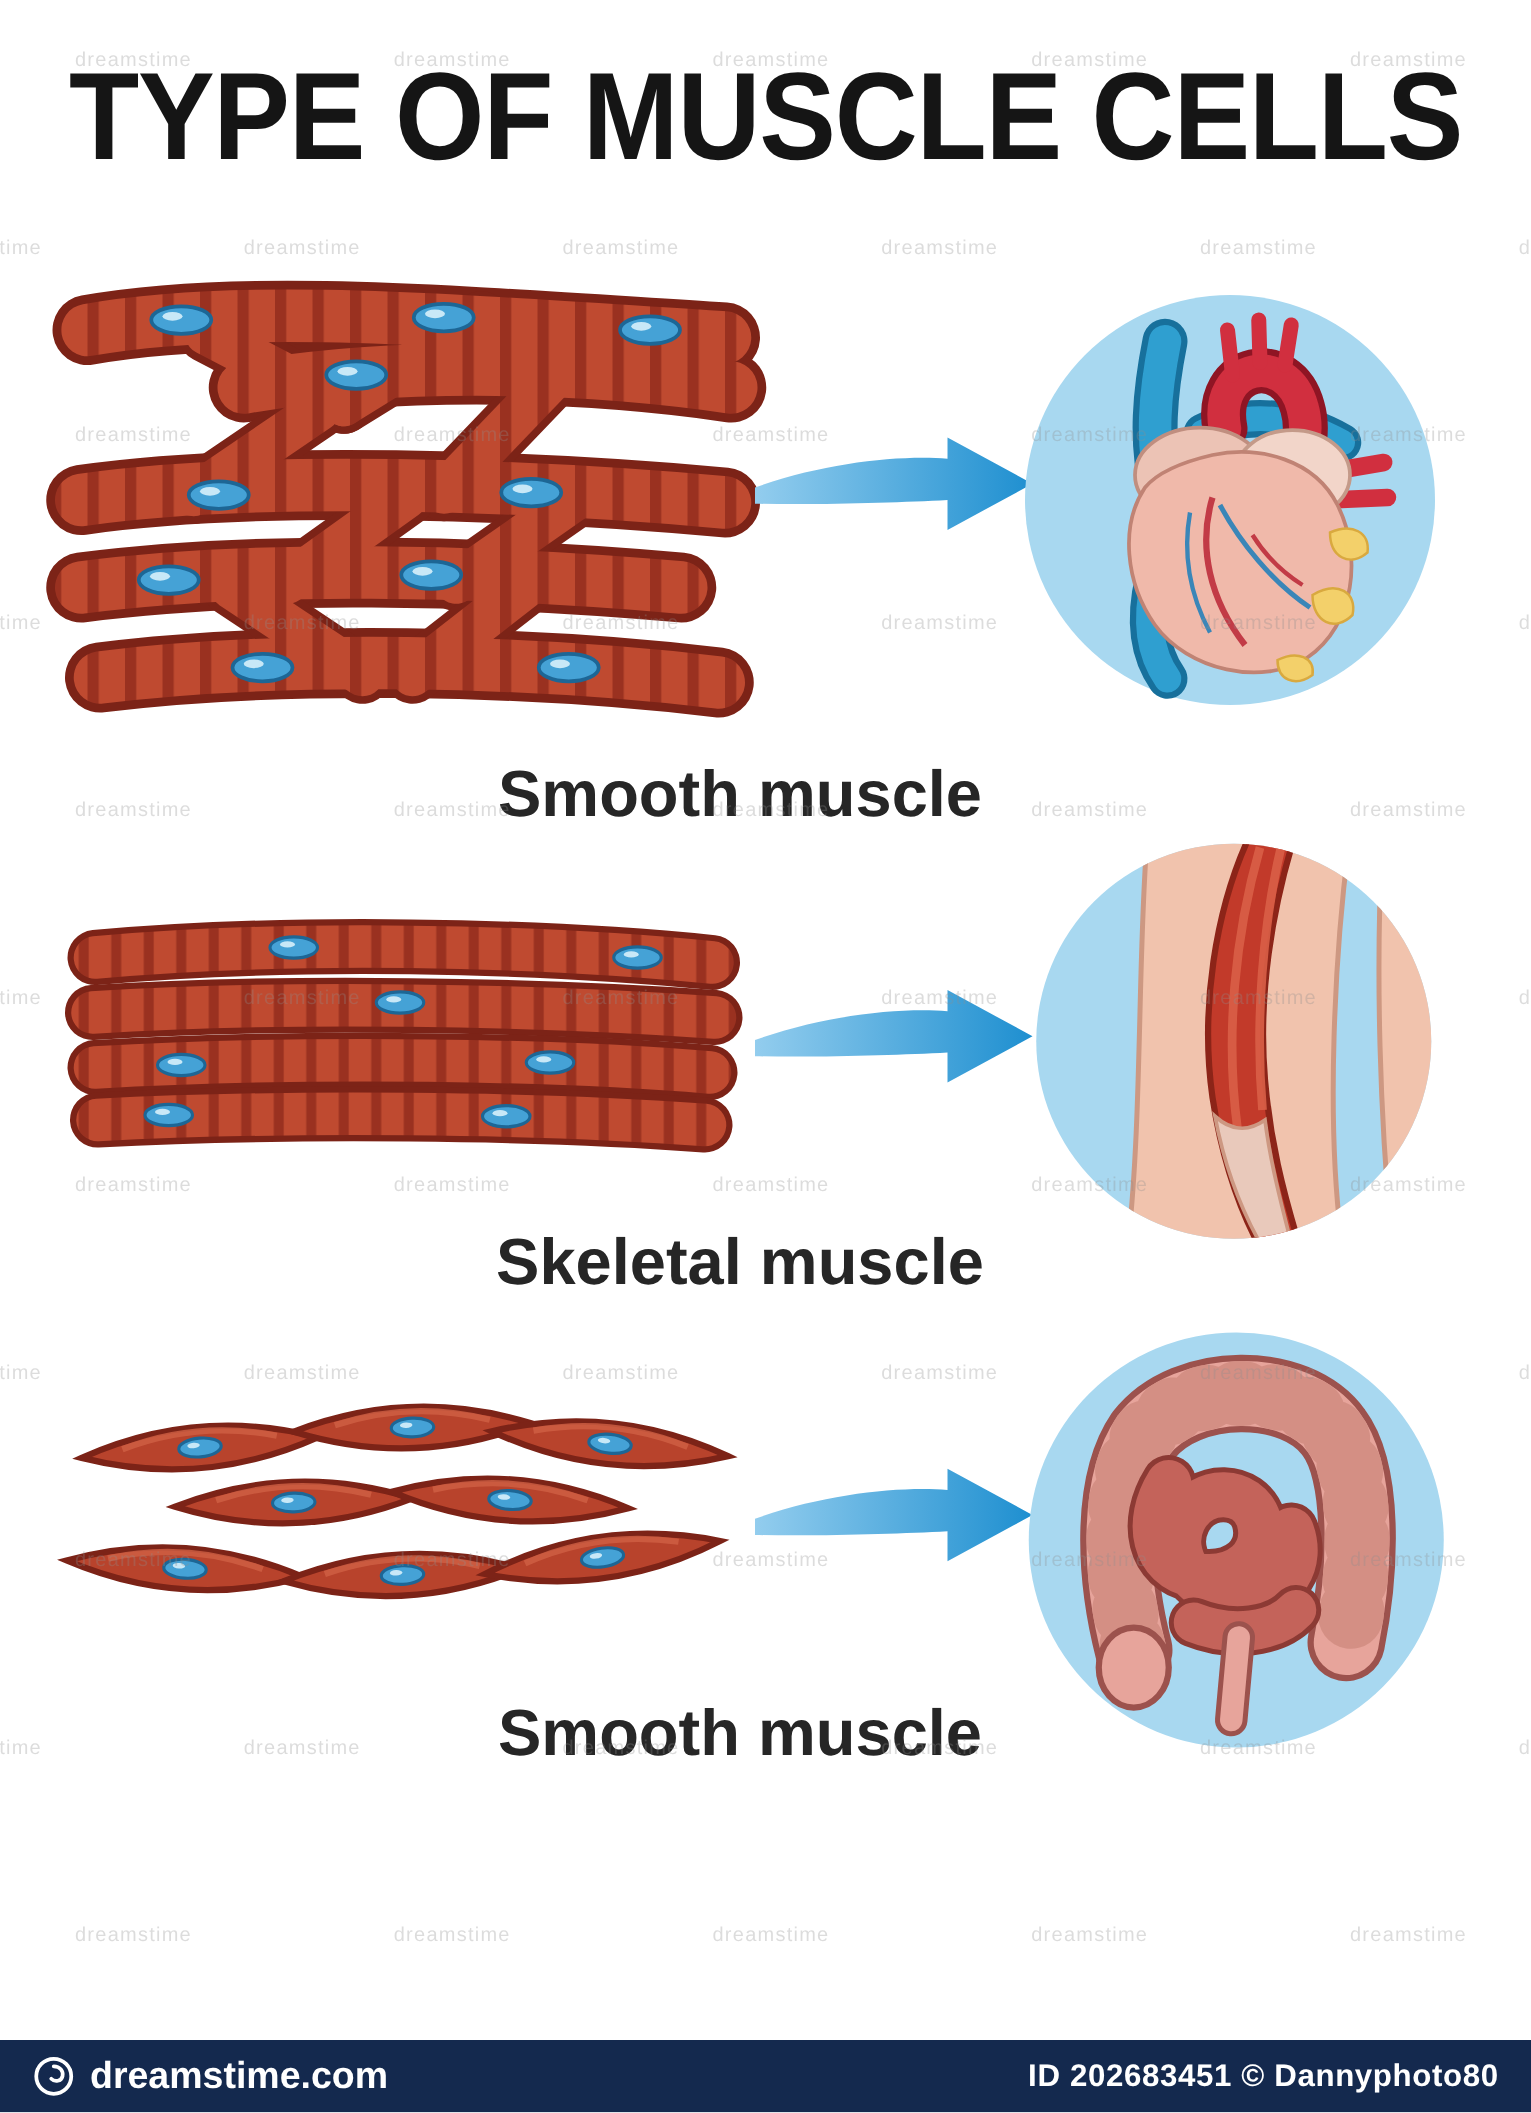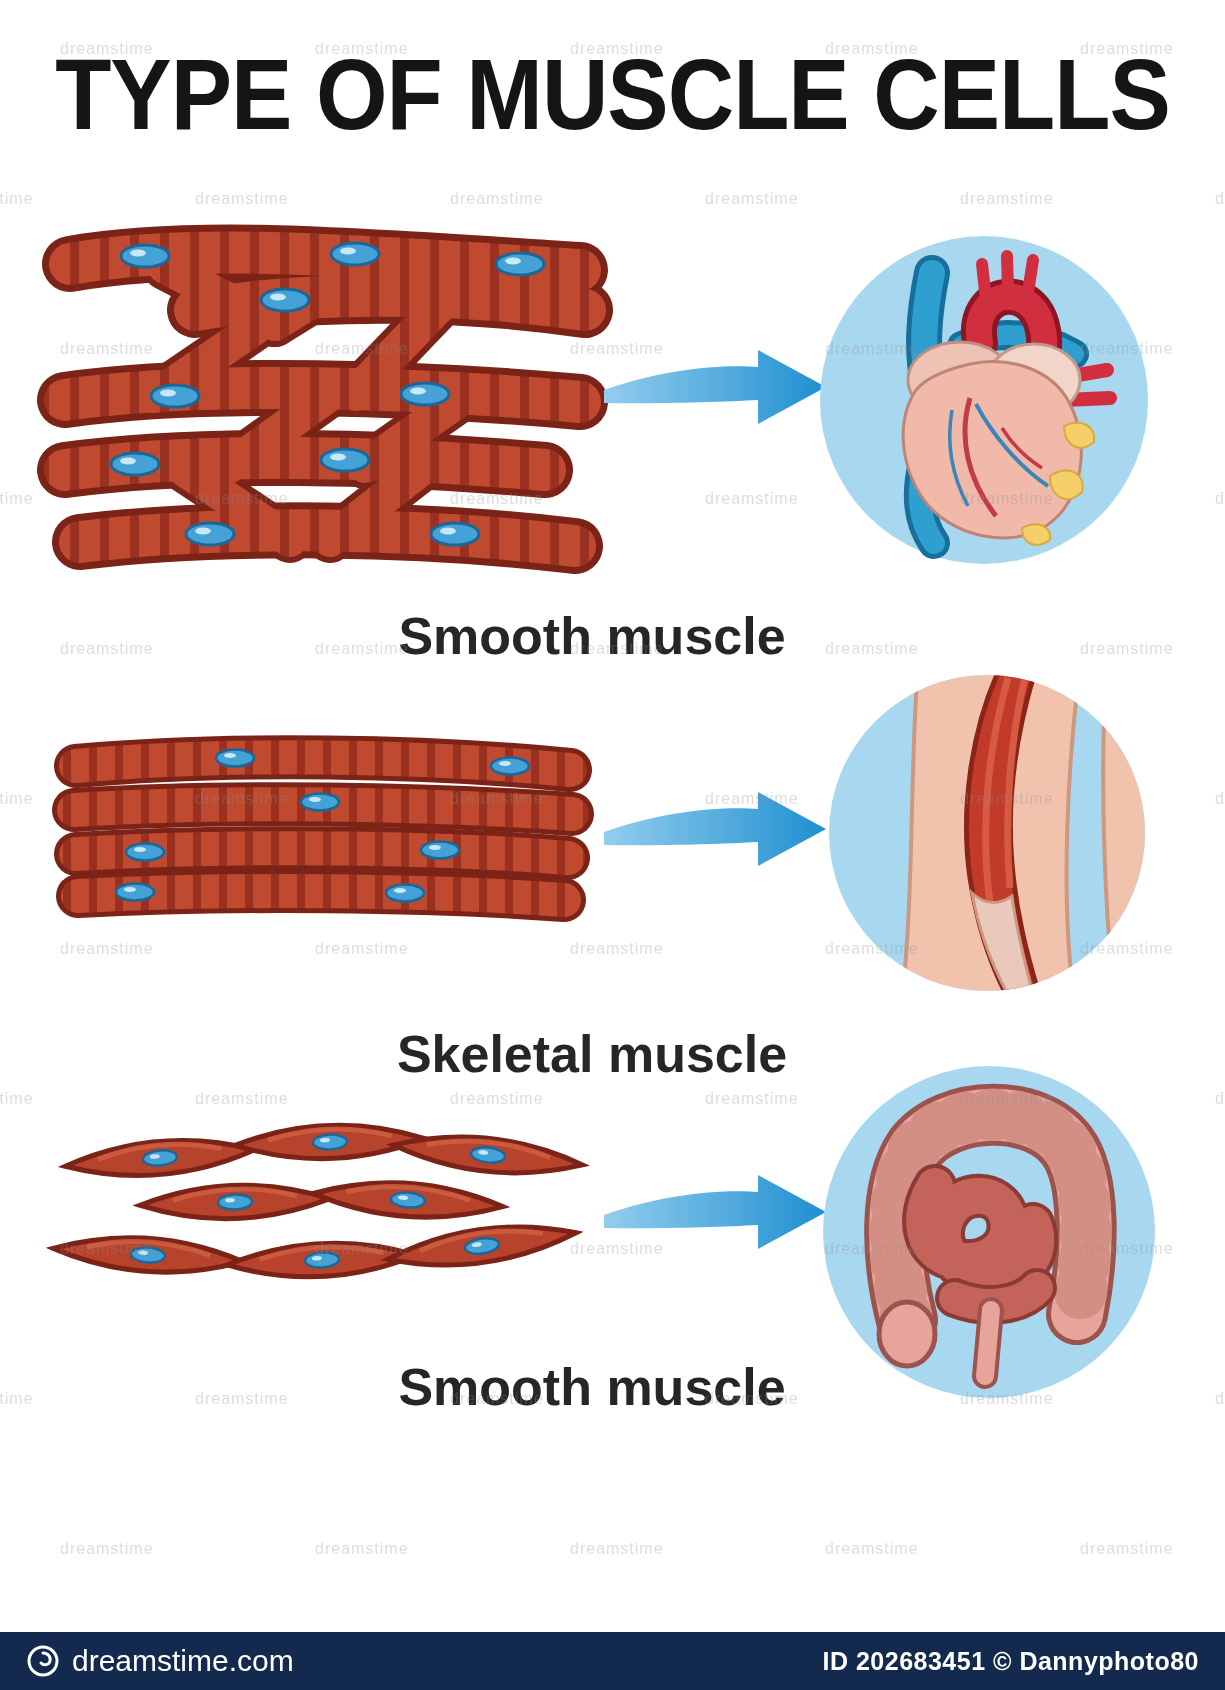--- a/index.html
+++ b/index.html
@@ -11,21 +11,21 @@
     position: absolute; top: 42px; left: 0; width: 100%;
     text-align: center; font-size: 92px; font-weight: 900;
     letter-spacing: -1px; color: #151515; transform: scaleY(1.08);
   }
 
   .caption {
     position: absolute; left: 272px; width: 640px; text-align: center;
     font-size: 52px; font-weight: 700; color: #262626;
   }
   .cap1 { top: 606px; }
-  .cap2 { top: 1024px; text-align: center; }
+  .cap2 { top: 980px; text-align: center; }
   .cap3 { top: 1357px; }
 
   .block { position: absolute; }
   .cells1 { left: 25px;  top: 212px;  width: 590px; height: 380px; }
   .arrow1 { left: 600px; top: 340px;  width: 230px; height: 95px;  }
   .organ1 { left: 812px; top: 228px;  width: 345px; height: 345px; }
 
   .cells2 { left: 50px;  top: 730px;  width: 545px; height: 200px; }
   .arrow2 { left: 600px; top: 782px;  width: 230px; height: 95px;  }
   .organ2 { left: 822px; top: 668px;  width: 330px; height: 330px; }
@@ -41,21 +41,21 @@
     position: absolute; font-size: 16px; color: #8e8e8e; opacity: 0.30;
     white-space: nowrap; letter-spacing: 1px;
   }
 
   .footer {
     position: absolute; left: 0; bottom: 0; width: 100%; height: 58px;
     background: #14294e; color: #ffffff; z-index: 6;
     display: flex; align-items: center; justify-content: space-between;
     padding: 0 26px;
   }
-  .footer .site { font-size: 30px; font-weight: 400; display: flex; align-items: center; gap: 12px; }
+  .footer .site { font-size: 30px; font-weight: 700; display: flex; align-items: center; gap: 12px; }
   .footer .credit { font-size: 25px; font-weight: 700; letter-spacing: 0.5px; }
   .logo-icon { display: inline-flex; width: 34px; height: 34px; }
   .logo-icon svg { width: 100%; height: 100%; }
 </style>
 </head>
 <body>
 
 <div class="poster">
 
   <div class="watermark-layer">

